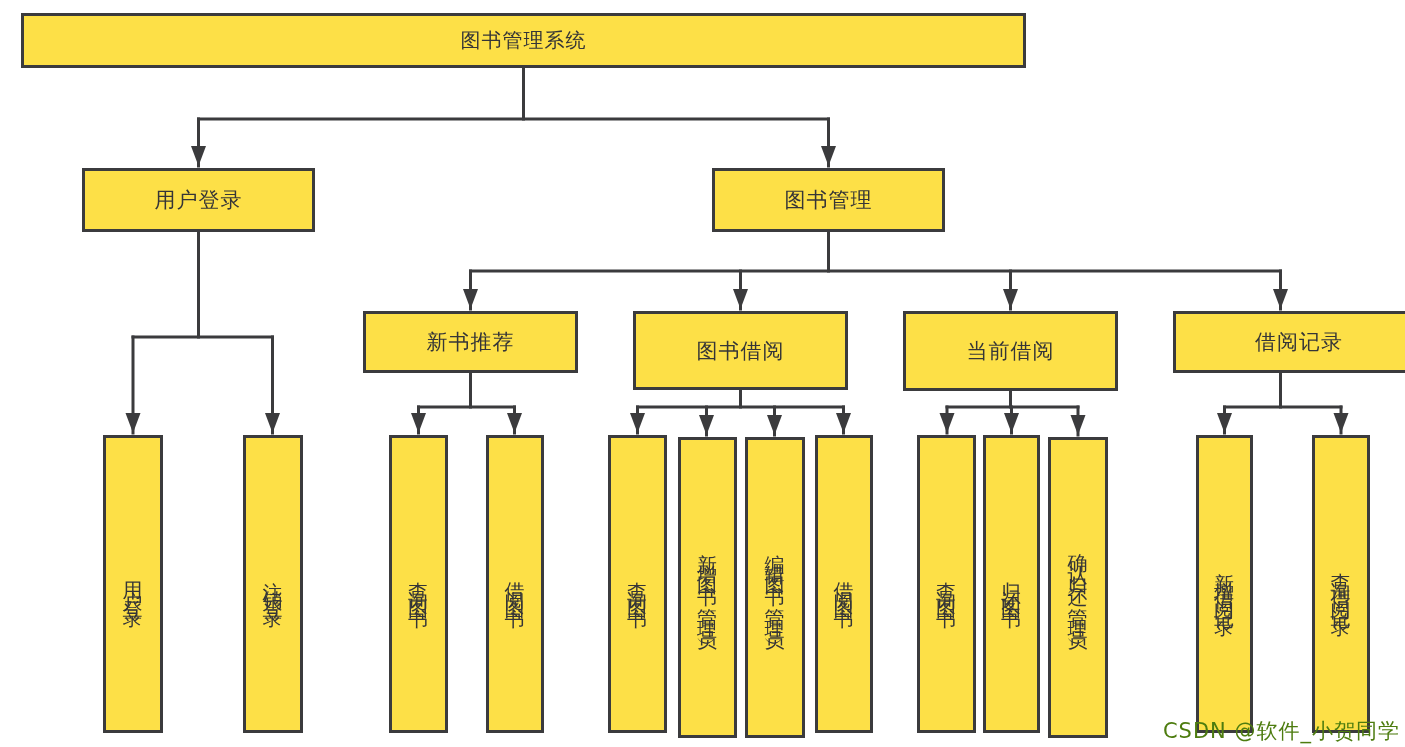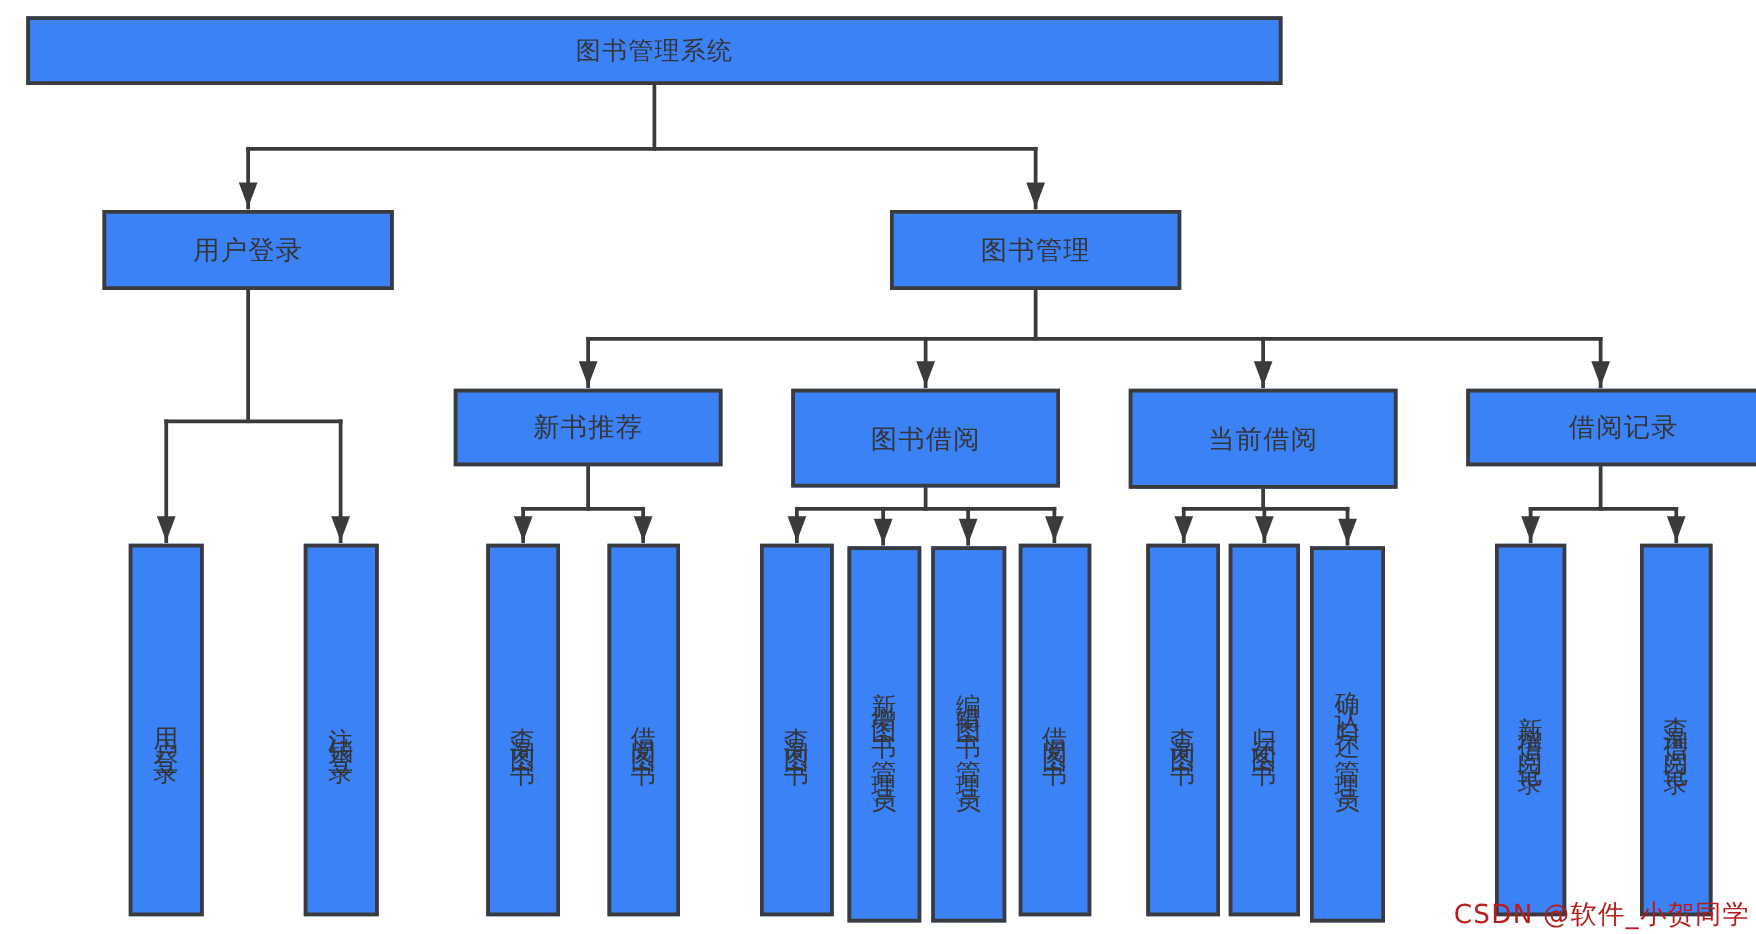--- a/index.html
+++ b/index.html
@@ -9,21 +9,21 @@
     background:#ffffff;
     overflow:hidden;
     font-family:"DejaVu Sans","Liberation Sans",sans-serif;
     color:#353537;
   }
   .stage { position:absolute; inset:0; }
   svg.connectors { position:absolute; left:0; top:0; }
   .node {
     position:absolute;
     border:3px solid #3b3b3d;
-    background:#3b82f6;
+    background:#fde047;
     display:flex;
     align-items:center;
     justify-content:center;
     text-align:center;
   }
   .hnode { font-size:21px; letter-spacing:1px; }
   .root  { font-size:20px; }
   .leaf .vtext {
     writing-mode:vertical-rl;
     text-orientation:mixed;
@@ -32,21 +32,21 @@
     line-height:1;
     white-space:nowrap;
   }
   .leaf.tall .vtext { letter-spacing:11px; }
   .watermark {
     position:absolute;
     right:5px;
     bottom:2px;
     font-size:21px;
     letter-spacing:1px;
-    color:#b91c1c;
+    color:#4d7c0f;
     z-index:5;
   }
 </style>
 </head>
 <body>
 
 <div class="stage">
 
   <svg class="connectors" width="1405" height="747" viewBox="0 0 1405 747">
     <defs>

